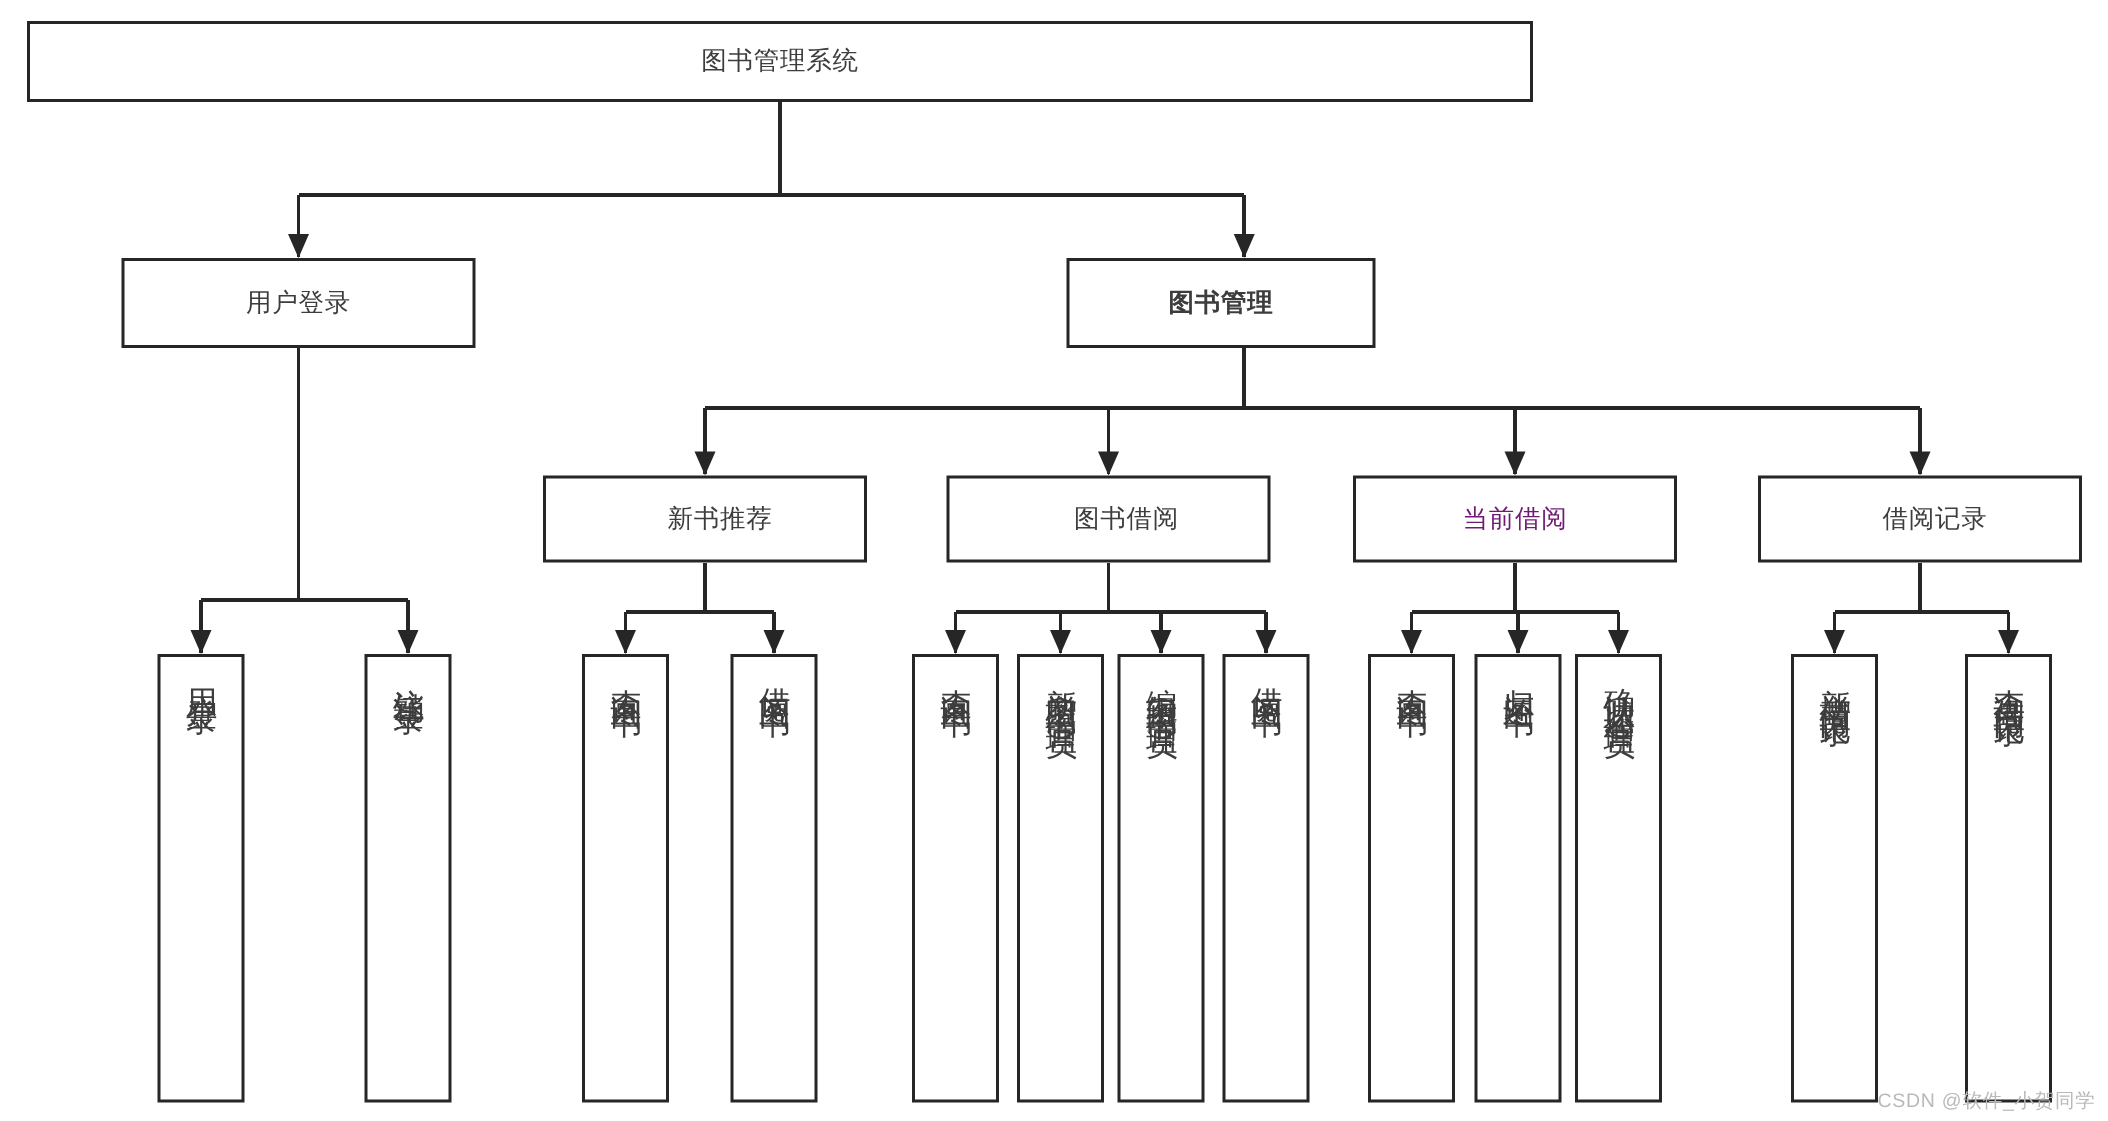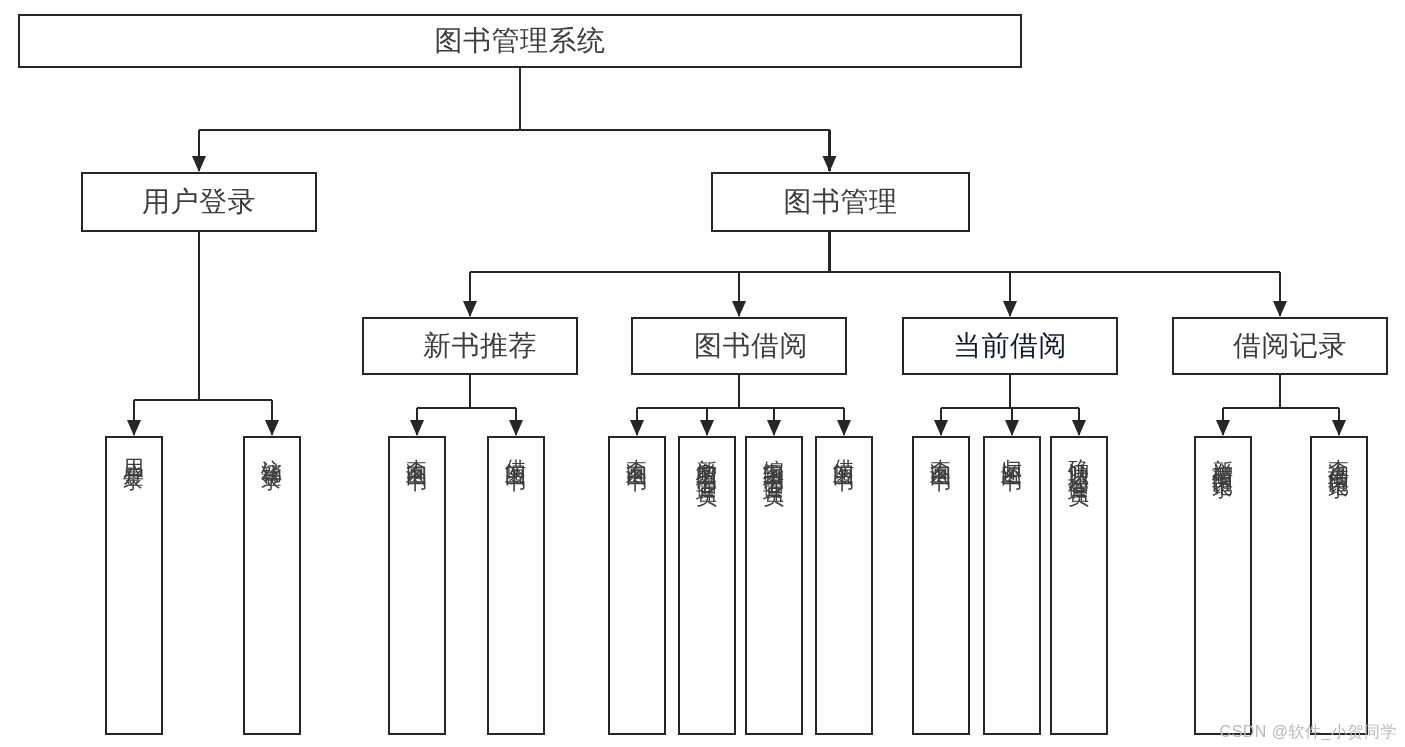--- a/index.html
+++ b/index.html
@@ -31,21 +31,21 @@
     box-sizing: border-box;
     background: #ffffff;
     border: 2px solid #262626;
     display: flex;
     align-items: center;
     justify-content: center;
     z-index: 2;
   }
   .node-label {
     color: #3d3d3d;
-    font-size: 28px;
+    font-size: 17px;
     line-height: 1.18;
     letter-spacing: 0.5px;
     text-align: center;
     white-space: nowrap;
   }
   
   .node.vertical {
     align-items: flex-start;
     padding-top: 4px;
   }
@@ -56,21 +56,21 @@
     line-height: 1.0;
     letter-spacing: 4px;
     font-size: 21px;
     max-height: 290px;
   }
   #watermark {
     position: absolute;
     right: 8px;
     bottom: 4px;
     color: #b9b9b9;
-    font-size: 16px;
+    font-size: 13px;
     letter-spacing: 0.5px;
     z-index: 5;
     white-space: nowrap;
   }
 </style>
 </head>
 <body>
 
 <div id="diagram-canvas">
 
@@ -129,31 +129,31 @@
       <polygon points="1332,420 1346,420 1339,436" fill="#262626"></polygon>
     </svg>
 
   <div id="node-layer">
       <div class="node" style="left: 18px; top: 14px; width: 1004px; height: 54px; border-color: rgb(38, 38, 38); background: rgb(255, 255, 255);">
         <span class="node-label" style="color: rgb(61, 61, 61);">图书管理系统</span>
       </div>
       <div class="node" style="left: 81px; top: 172px; width: 236px; height: 60px; border-color: rgb(38, 38, 38); background: rgb(255, 255, 255);">
         <span class="node-label" style="color: rgb(61, 61, 61);">用户登录</span>
       </div>
-      <div class="node" style="left: 711px; top: 172px; width: 259px; height: 60px; border-color: rgb(38, 38, 38); background: rgb(255, 255, 255);">
+      <div class="node" style="left: 711px; top: 172px; width: 206px; height: 60px; border-color: rgb(38, 38, 38); background: rgb(255, 255, 255); font-weight: bold;">
         <span class="node-label" style="color: rgb(61, 61, 61);">图书管理</span>
       </div>
       <div class="node" style="left: 362px; top: 317px; width: 216px; height: 58px; border-color: rgb(38, 38, 38); background: rgb(255, 255, 255);">
         <span class="node-label" style="color: rgb(61, 61, 61); margin-left: 20px;">新书推荐</span>
       </div>
       <div class="node" style="left: 631px; top: 317px; width: 216px; height: 58px; border-color: rgb(38, 38, 38); background: rgb(255, 255, 255); padding-left: 24px;">
         <span class="node-label" style="color: rgb(61, 61, 61);">图书借阅</span>
       </div>
       <div class="node" style="left: 902px; top: 317px; width: 216px; height: 58px; border-color: rgb(38, 38, 38); background: rgb(255, 255, 255);">
-        <span class="node-label" style="color: #0f172a;">当前借阅</span>
+        <span class="node-label" style="color: #701a75;">当前借阅</span>
       </div>
       <div class="node" style="left: 1172px; top: 317px; width: 216px; height: 58px; border-color: rgb(38, 38, 38); background: rgb(255, 255, 255); padding-left: 20px;">
         <span class="node-label" style="color: rgb(61, 61, 61);">借阅记录</span>
       </div>
       <div class="node vertical" style="left: 105px; top: 436px; width: 58px; height: 299px; border-color: rgb(38, 38, 38); background: rgb(255, 255, 255);">
         <span class="node-label" style="color: rgb(61, 61, 61);">用户登录</span>
       </div>
       <div class="node vertical" style="left: 243px; top: 436px; width: 58px; height: 299px; border-color: rgb(38, 38, 38); background: rgb(255, 255, 255);">
         <span class="node-label" style="color: rgb(61, 61, 61);">注销登录</span>
       </div>

